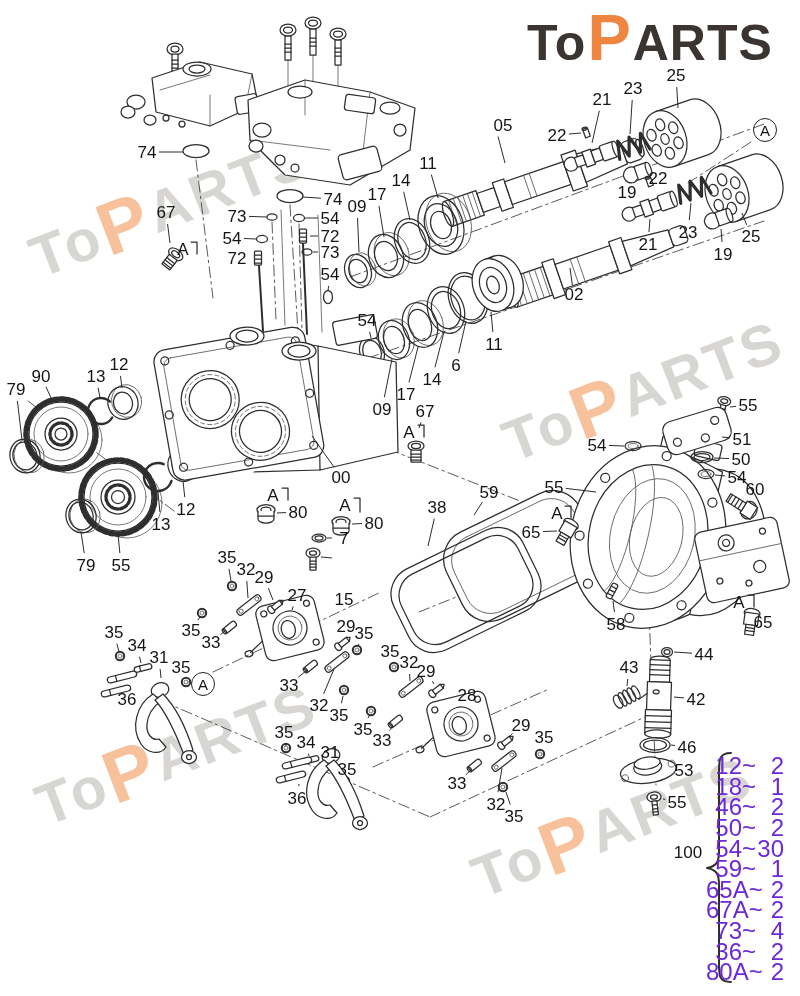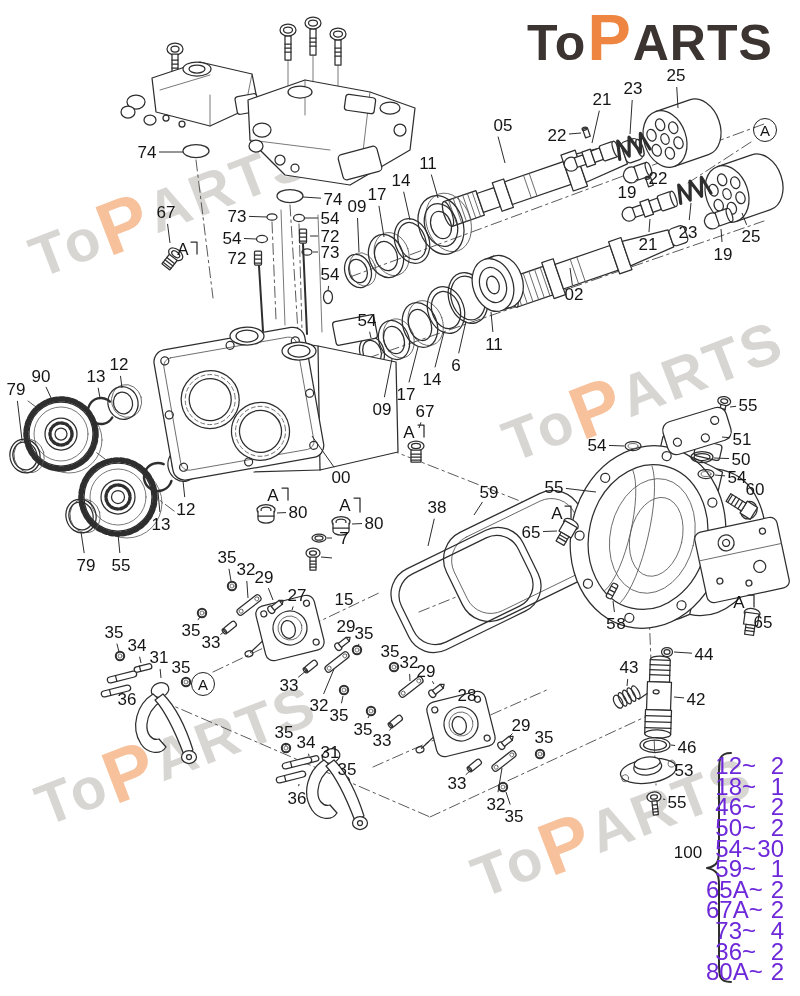--- a/index.html
+++ b/index.html
@@ -882,21 +882,21 @@
       <div class="lbl" style="left: 489px; top: 492px;">59</div>
       <div class="lbl" style="left: 554px; top: 487px;">55</div>
       <div class="lbl" style="left: 557px; top: 513px;">A</div>
       <div class="lbl" style="left: 531px; top: 532px;">65</div>
       <div class="lbl" style="left: 597px; top: 445px;">54</div>
       <div class="lbl" style="left: 748px; top: 405px;">55</div>
       <div class="lbl" style="left: 742px; top: 439px;">51</div>
       <div class="lbl" style="left: 741px; top: 459px;">50</div>
       <div class="lbl" style="left: 737px; top: 477px;">54</div>
       <div class="lbl" style="left: 755px; top: 489px;">60</div>
-      <div class="lbl" style="left: 616px; top: 624px; font-family: Liberation Mono, monospace;">58</div>
+      <div class="lbl" style="left: 616px; top: 624px;">58</div>
       <div class="lbl" style="left: 739px; top: 602px;">A</div>
       <div class="lbl" style="left: 763px; top: 622px;">65</div>
       <div class="lbl" style="left: 704px; top: 654px;">44</div>
       <div class="lbl" style="left: 629px; top: 667px;">43</div>
       <div class="lbl" style="left: 696px; top: 699px;">42</div>
       <div class="lbl" style="left: 687px; top: 747px;">46</div>
       <div class="lbl" style="left: 684px; top: 770px;">53</div>
       <div class="lbl" style="left: 677px; top: 802px;">55</div>
       <div class="lbl" style="left: 688px; top: 852px;">100</div>
       <div class="lbl" style="left: 297px; top: 595px;">27</div>

